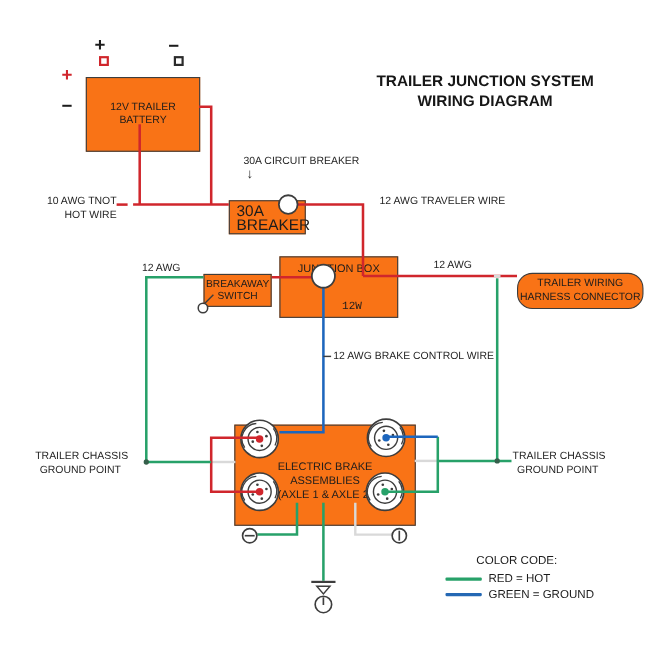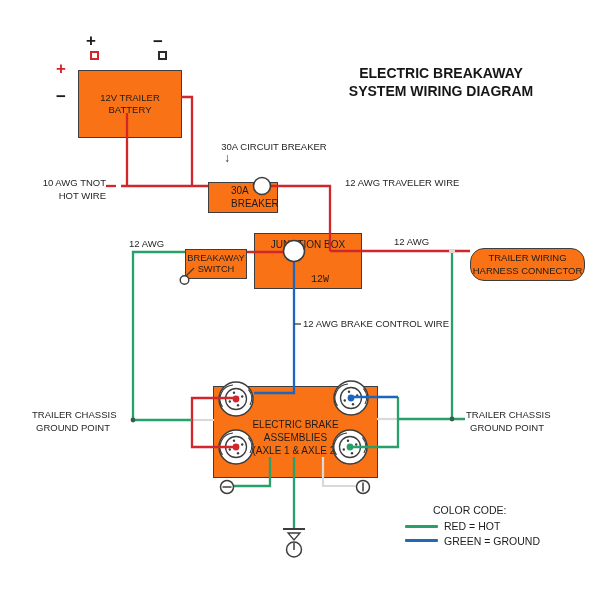--- a/index.html
+++ b/index.html
@@ -26,38 +26,38 @@
   .legend-row .txt{font-size:10.5px;color:#1c1c1c;white-space:nowrap;}
   .title{position:absolute;left:330px;top:64px;width:222px;text-align:center;
          font-size:14px;font-weight:bold;color:#161616;line-height:18px;z-index:3;}
 </style>
 </head>
 <body>
 
 <div class="stage">
 
   <div class="title">
-    <span>ELECTRIC BREAKAWAY SYSTEM</span>
+    <span>TRAILER JUNCTION SYSTEM</span>
     <span>WIRING DIAGRAM</span>
   </div>
 
   <div class="box" style="left:78px;top:59px;width:104px;height:68px;">
     <span>12V TRAILER</span>
     <span>BATTERY</span>
   </div>
   <div class="term" style="left:90px;top:51px;width:9px;height:9px;border:2px solid #d0262c;"></div>
   <div class="term" style="left:158px;top:51px;width:9px;height:9px;border:2px solid #2b2b2b;"></div>
   <div class="sign" style="left:86px;top:31px;">+</div>
   <div class="sign" style="left:153px;top:32px;">−</div>
   <div class="sign" style="left:56px;top:59px;color:#d0262c;">+</div>
   <div class="sign" style="left:56px;top:87px;">−</div>
 
   <div class="lbl" style="left:198px;top:141px;width:152px;text-align:center;">30A CIRCUIT BREAKER</div>
   <div class="lbl" style="left:224px;top:152px;font-size:12px;">↓</div>
-  <div class="box" style="left:208px;top:171px;width:70px;height:31px;align-items:flex-start;padding-left:22px;font-size:10px;">
+  <div class="box" style="left:208px;top:171px;width:70px;height:31px;align-items:flex-start;padding-left:6px;font-size:14px;">
     <span>30A</span>
     <span>BREAKER</span>
   </div>
 
   <div class="box" style="left:254px;top:222px;width:108px;height:56px;justify-content:flex-start;padding-top:5px;font-size:10px;">
     <span>JUNCTION BOX</span>
     <span style="position:absolute;left:56px;top:40px;font-family:Liberation Mono, monospace;">12W</span>
   </div>
 
   <div class="lbl" style="left:129px;top:238px;">12 AWG</div>

